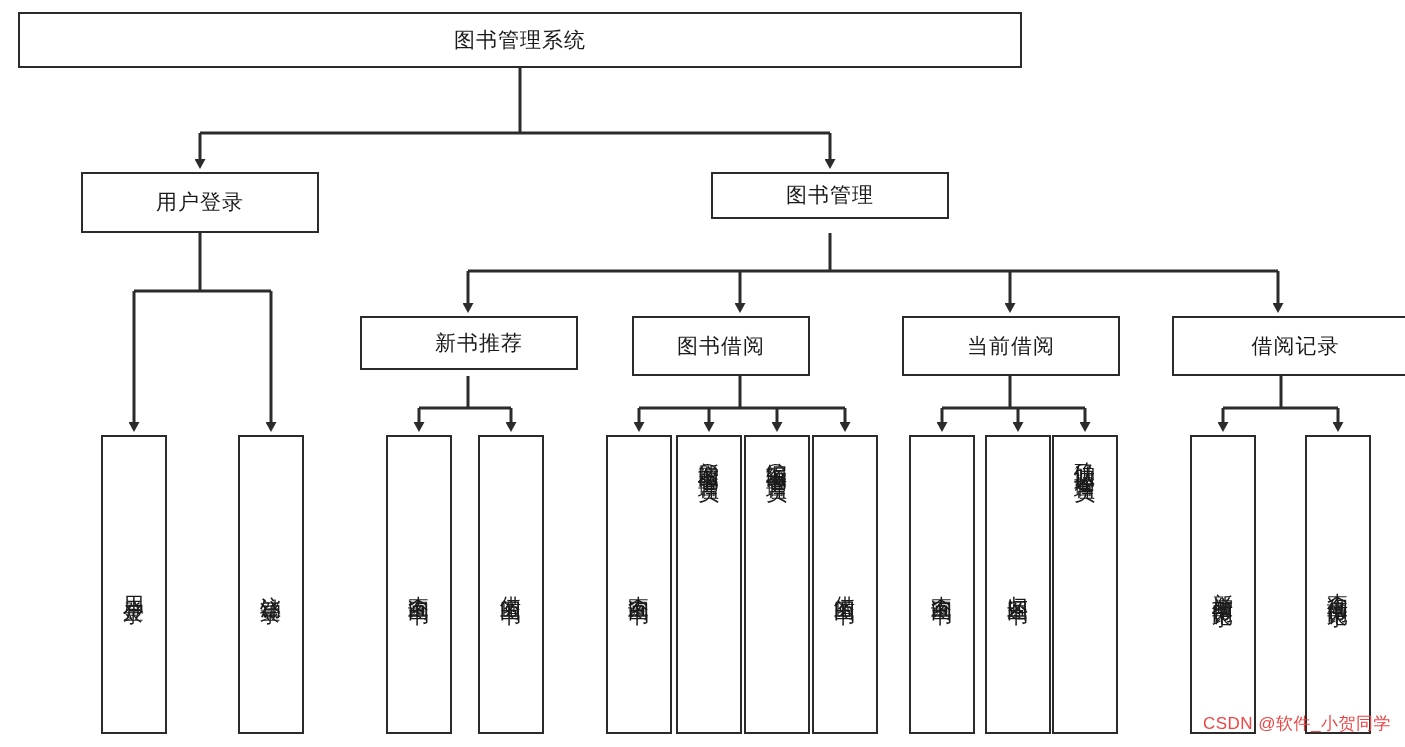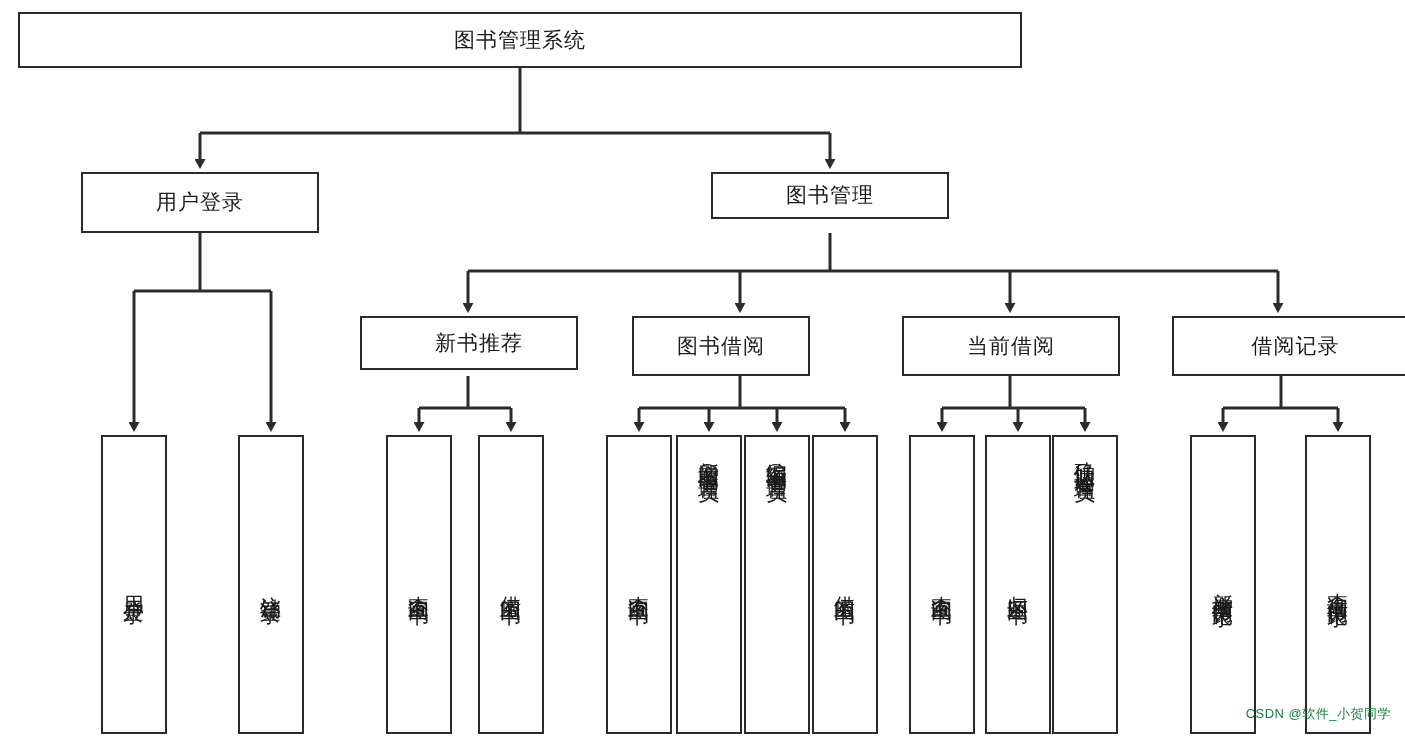--- a/index.html
+++ b/index.html
@@ -51,23 +51,23 @@
     line-height: 1;
     white-space: nowrap;
   }
   .node.vertical.centered {
     align-items: center;
     padding-top: 0;
   }
   .watermark {
     position: absolute;
     right: 14px;
-    bottom: 24px;
-    font-size: 13px;
-    color: #15803d;
+    bottom: 12px;
+    font-size: 17px;
+    color: #ef4444;
     white-space: nowrap;
     letter-spacing: 0.5px;
   }
 </style>
 </head>
 <body>
 
 <div id="canvas">
 
   <svg class="wires" viewBox="0 0 1405 747" xmlns="http://www.w3.org/2000/svg">

